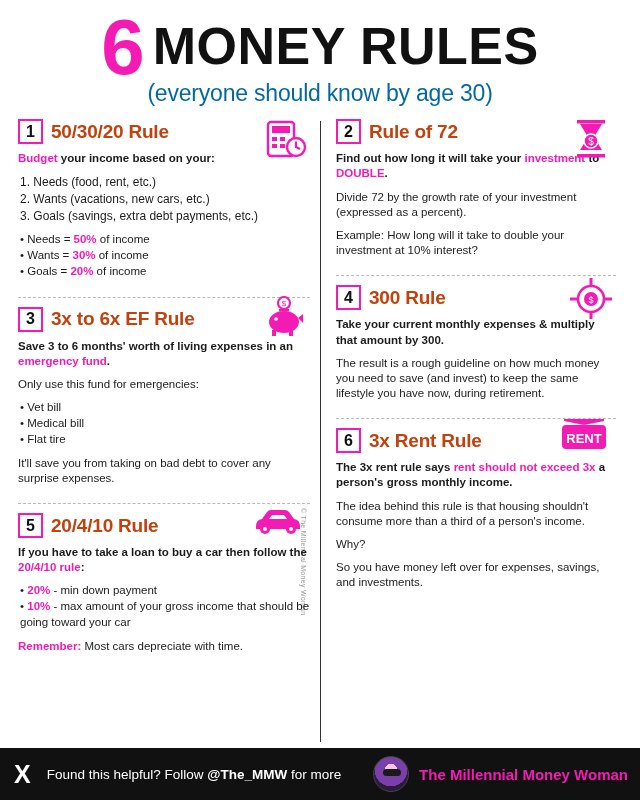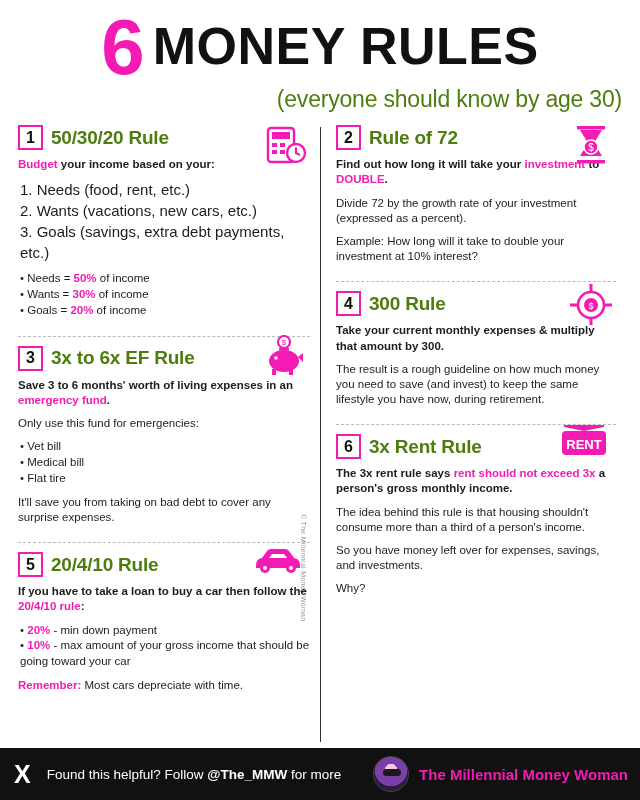--- a/index.html
+++ b/index.html
@@ -17,22 +17,22 @@
   .header-top { display: flex; align-items: center; justify-content: center; gap: 10px; }
   .big-six {
     font-size: 78px; font-weight: bold; line-height: 0.85;
     color: #f31bb4; letter-spacing: -2px;
   }
   .title-main {
     font-size: 52px; font-weight: bold; letter-spacing: 0.5px;
     color: #111; line-height: 0.95;
   }
   .subtitle {
-    text-align: right; font-size: 23px; color: #4d7c0f;
-    margin-top: 6px; letter-spacing: -0.2px;
+    text-align: center; font-size: 23px; color: #0369a1;
+    letter-spacing: -0.2px;
   }
 
   
   .content { display: flex; flex: 1; padding: 6px 14px 0 14px; position: relative; }
   .col { width: 50%; padding: 0 10px; position: relative; }
   .col.left { padding-left: 4px; }
   .col.right { padding-left: 16px; }
   .vdivide {
     position: absolute; left: 50%; top: 8px; bottom: 6px;
     width: 1px; background: #333;
@@ -40,31 +40,31 @@
 
   .rule { position: relative; padding-bottom: 6px; }
   .rule + .rule { border-top: 1px dashed #b9b9b9; padding-top: 9px; margin-top: 3px; }
 
   .rule-head { display: flex; align-items: center; gap: 8px; margin-bottom: 7px; }
   .num-box {
     width: 25px; height: 25px; border: 2px solid #f31bb4; color: #111;
     font-size: 16px; font-weight: bold; display: flex; align-items: center;
     justify-content: center; flex: 0 0 auto;
   }
-  .rule-title { font-size: 19px; font-weight: bold; color: #4d7c0f; letter-spacing: -0.2px; }
+  .rule-title { font-size: 19px; font-weight: bold; color: #c2410c; letter-spacing: -0.2px; }
 
   .icon-slot { position: absolute; right: 2px; top: -2px; }
 
   p { font-size: 11.5px; line-height: 1.32; margin-bottom: 8px; color: #1c1c1c; }
   p.bold { font-weight: bold; }
   .pink { color: #f31bb4; font-weight: bold; }
   ul { list-style: none; margin: 0 0 8px 2px; }
   li { font-size: 11.5px; line-height: 1.38; color: #1c1c1c; }
   ol { margin: 0 0 8px 2px; list-style: none; }
-  ol li { font-size: 15px; line-height: 1.38; }
+  ol li { font-size: 12px; line-height: 1.38; }
 
   
   .footer {
     height: 52px; background: #111; display: flex; align-items: center;
     padding: 0 12px; gap: 10px; color: #fff;
   }
   .x-logo { font-size: 25px; font-weight: bold; color: #fff; line-height: 1; padding: 0 6px 0 2px;}
   .footer-text { font-size: 13.5px; color: #fff; }
   .footer-text .handle { color: #fff; font-weight: bold; }
   .avatar {
@@ -238,22 +238,22 @@
             <rect x="8" y="10" width="44" height="24" rx="4" fill="#f31bb4"></rect>
             <text x="30" y="28" font-size="13" font-weight="bold" fill="#fff" text-anchor="middle" font-family="Liberation Sans">RENT</text>
           </svg>
         </div>
         <div class="rule-head">
           <div class="num-box">6</div>
           <div class="rule-title">3x Rent Rule</div>
         </div>
         <p class="bold"><span>The 3x rent rule says </span><span class="pink">rent should not exceed 3x</span><span> a person's gross monthly income.</span></p>
         <p>The idea behind this rule is that housing shouldn't consume more than a third of a person's income.</p>
+        <p>Why?</p>
         <p>So you have money left over for expenses, savings, and investments.</p>
-        <p>Why?</p>
       </div>
 
     </div>
   </div>
 
   <div class="footer">
     <div class="x-logo">X</div>
     <div class="footer-text"><span>Found this helpful? Follow </span><span class="handle">@The_MMW</span><span> for more</span></div>
     <div class="avatar"></div>
     <div class="brand">The Millennial Money Woman</div>

